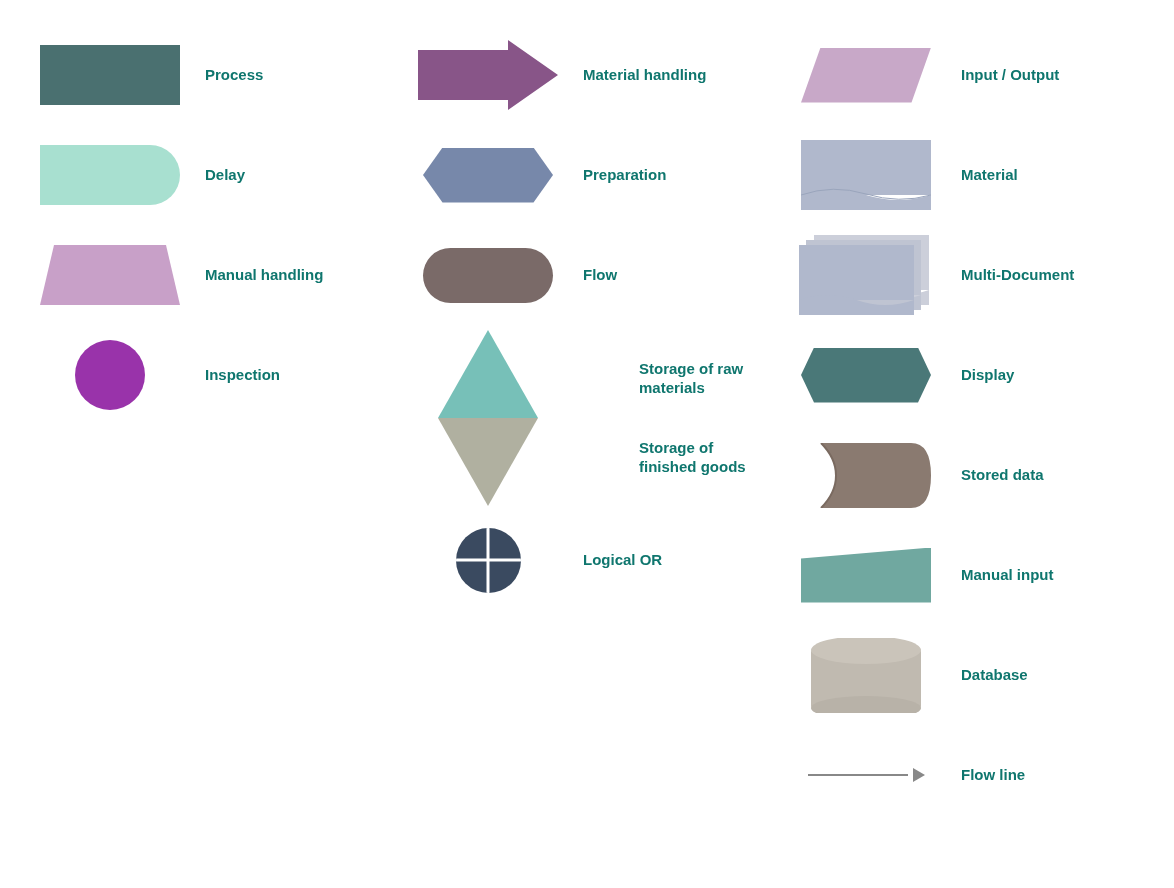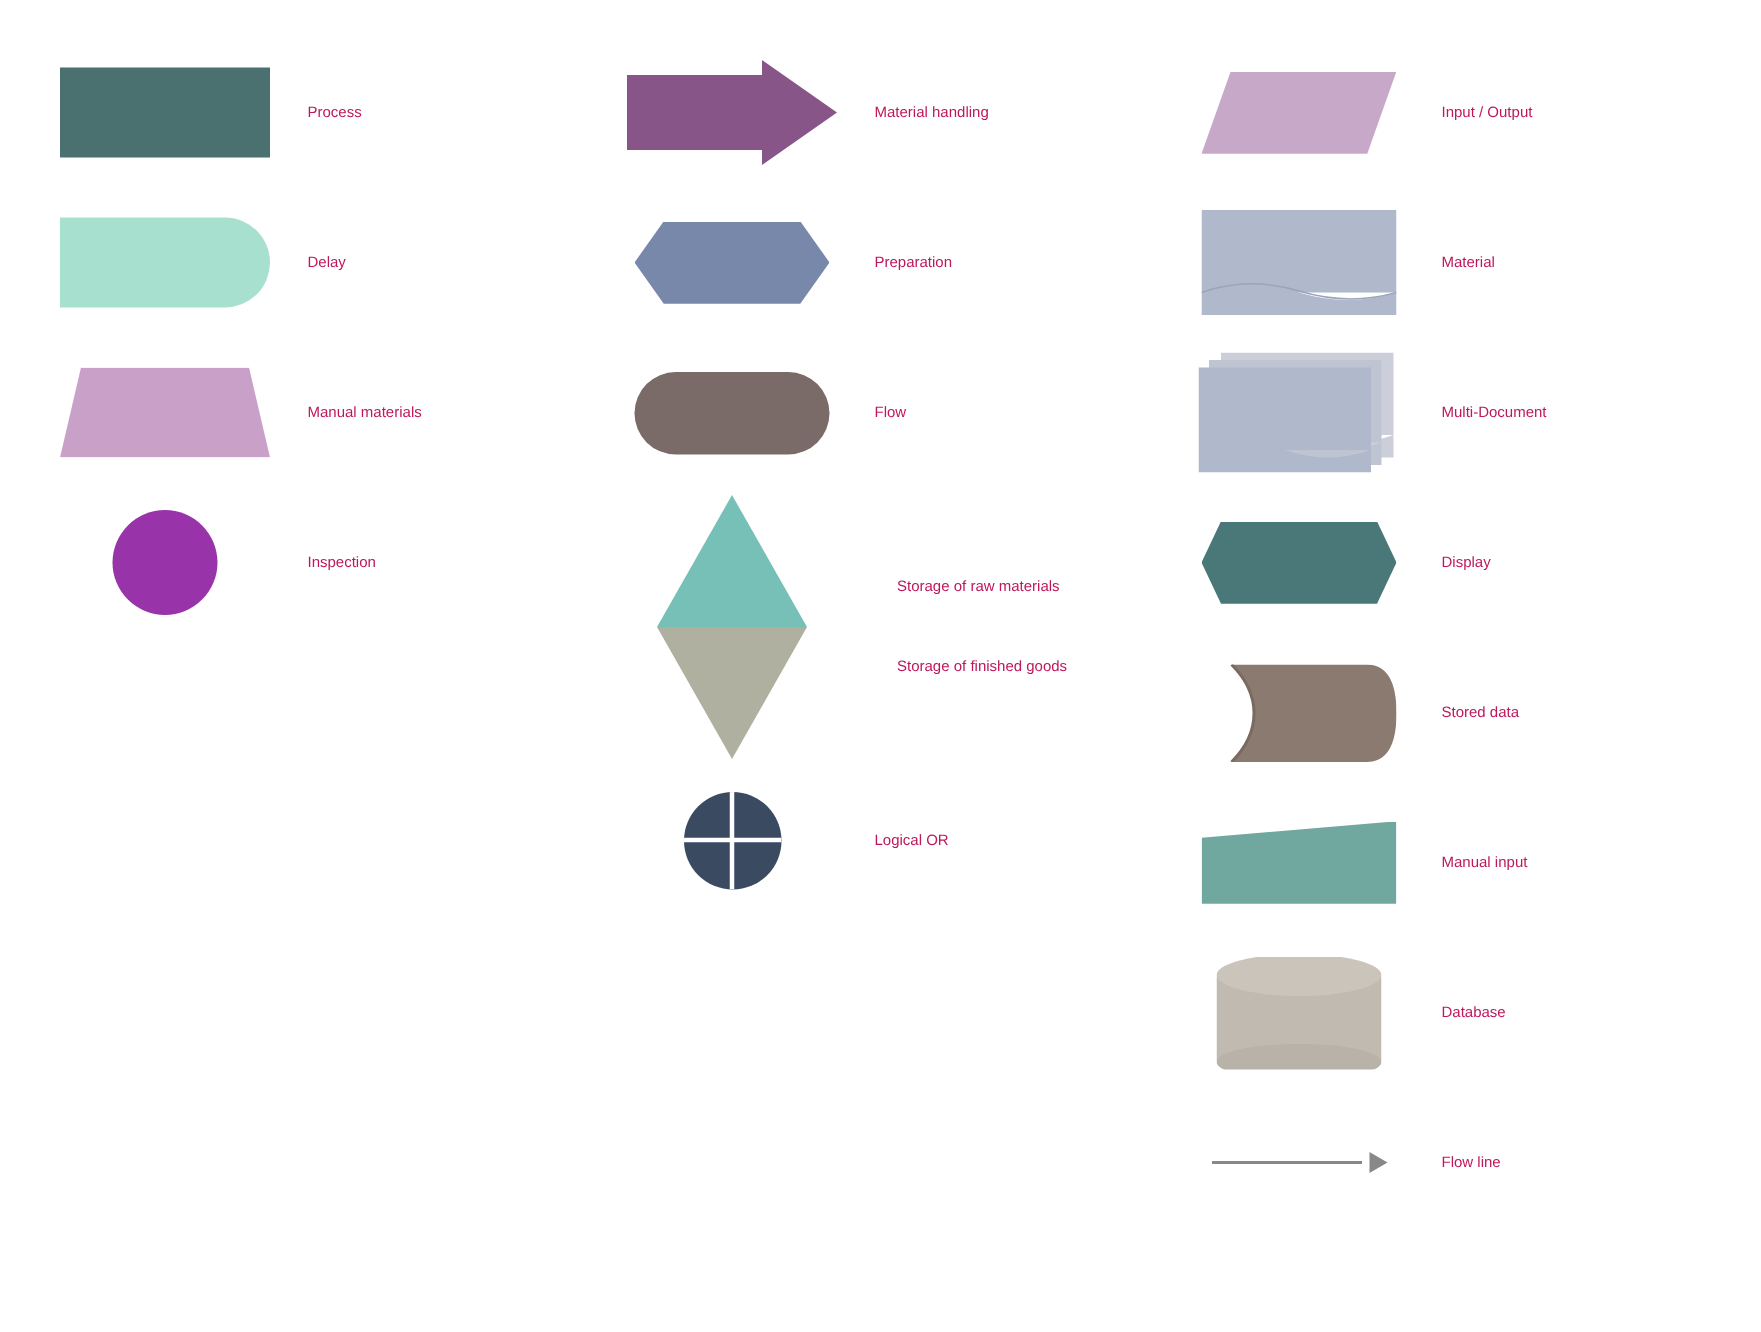--- a/index.html
+++ b/index.html
@@ -34,23 +34,24 @@
     .shape-container {
       width: 160px;
       min-width: 160px;
       display: flex;
       align-items: center;
       justify-content: center;
       height: 80px;
     }
     .label {
       margin-left: 15px;
-      font-size: 10px;
-      color: #be185d;
+      font-size: 15px;
+      color: #0f766e;
       line-height: 1.3;
+      font-weight: bold;
     }
 
     
     .shape-process {
       width: 140px;
       height: 60px;
       background: #4a7070;
     }
 
     .shape-alternate {
@@ -184,20 +185,21 @@
       flex-direction: column;
       align-items: flex-start;
       margin-left: 15px;
     }
 
     .combined-storage-item {
       display: flex;
       align-items: center;
       min-height: 175px;
       padding: 5px 10px;
+      gap: 41px;
     }
 
     
     .shape-predefined-wrapper {
       width: 140px;
       height: 60px;
       background: #5b9090;
       position: relative;
     }
     .predefined-line-left {
@@ -234,21 +236,21 @@
         <div class="shape-delay"></div>
       </div>
       <span class="label">Delay</span>
     </div>
 
 
     <div class="legend-item">
       <div class="shape-container">
         <div class="shape-manual-op"></div>
       </div>
-      <span class="label">Manual materials</span>
+      <span class="label">Manual handling</span>
     </div>
 
     <div class="legend-item">
       <div class="shape-container">
         <div class="shape-inspection"></div>
       </div>
       <span class="label">Inspection</span>
     </div>
 
   </div>

